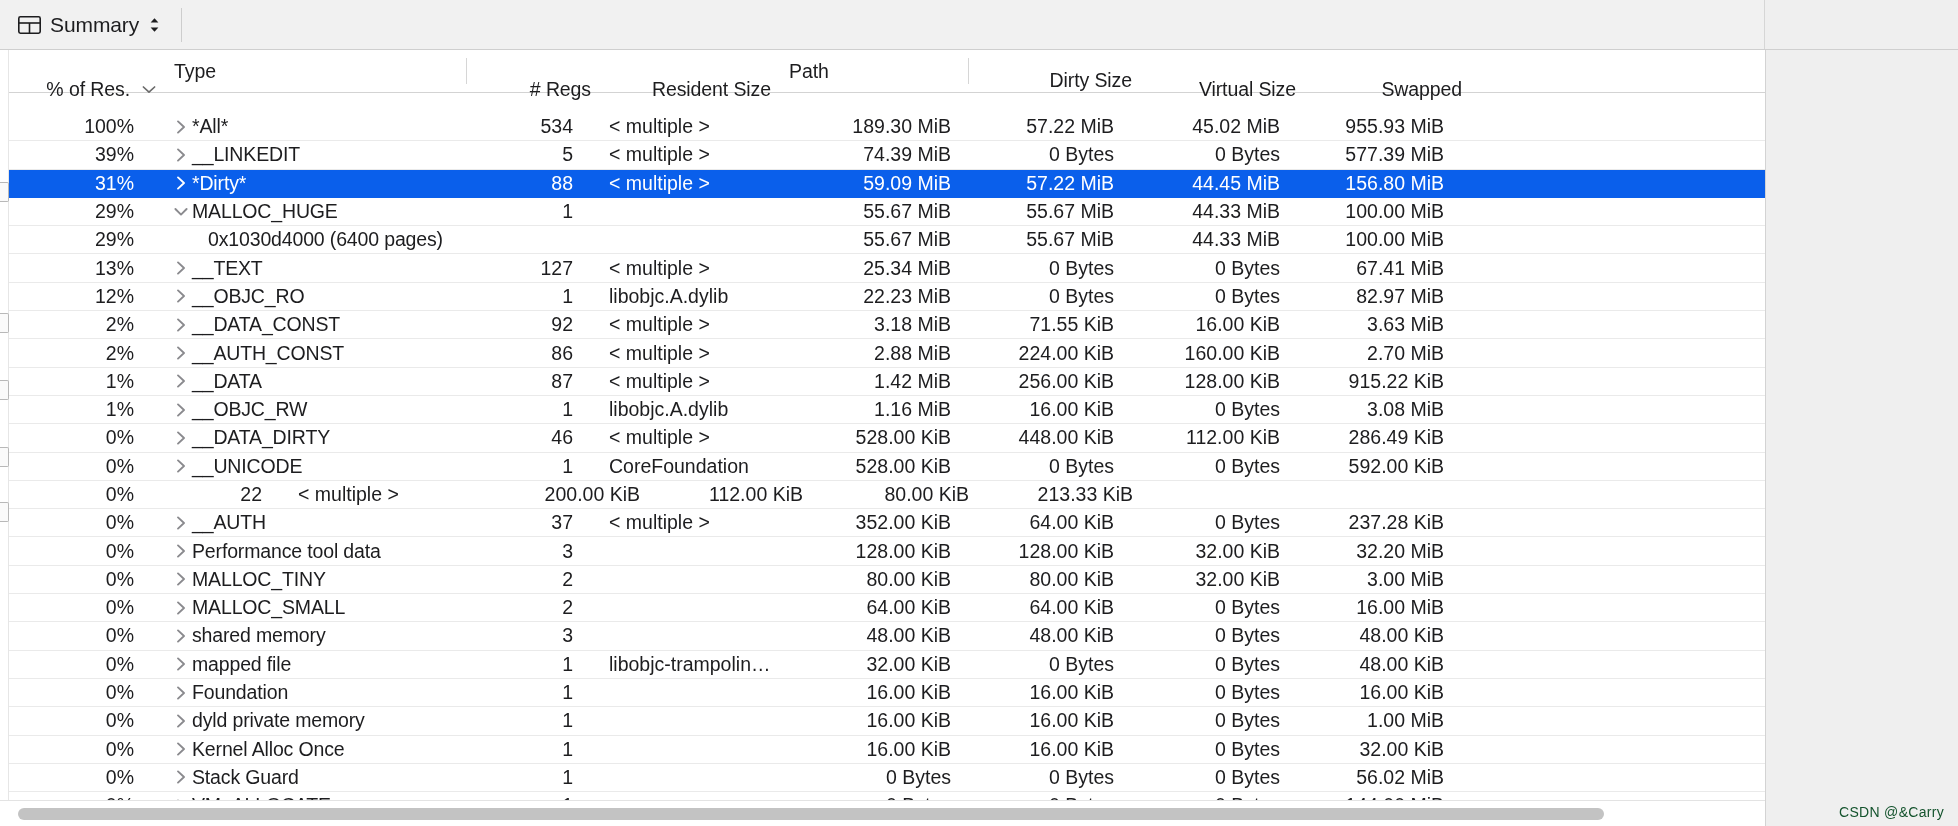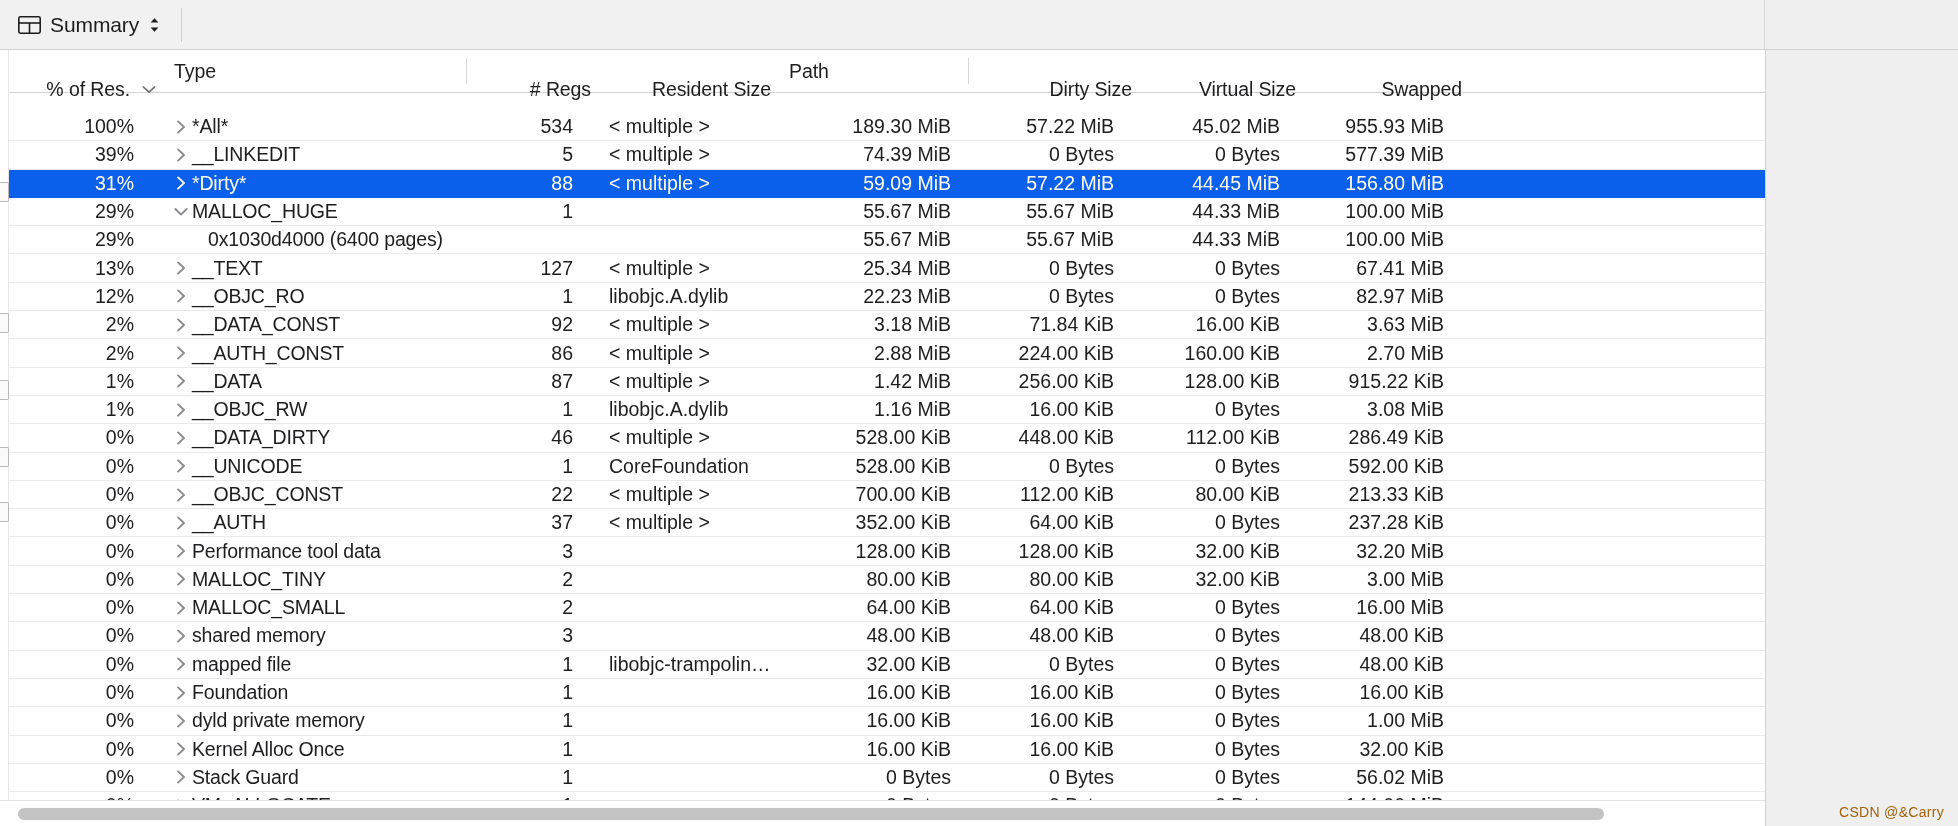--- a/index.html
+++ b/index.html
@@ -115,21 +115,21 @@
   .th.right { justify-content: flex-end; padding-right: 0; margin-top: 36px; }
   .th.left  { justify-content: flex-start; padding-left: 18px; }
   .sortcaret { margin-left: 12px; display:inline-flex; align-items:center; }
 
   
   .c-pct  { width: 156px; }
   .c-type { width: 311px; }
   .c-regs { width: 124px; }
   .c-path { width: 198px; }
   .c-res  { width: 180px; }
-  .c-dirty{ width: 163px; }
+  .c-dirty{ width: 163px; align-items: flex-end; }
   .c-swap { width: 166px; }
   .c-virt { width: 164px; }
   .c-tail { width: 20px; }
 
   
   .tbody {
     flex: 1 1 auto;
     overflow: hidden;
     position: relative;
     background: #ffffff;
@@ -249,21 +249,21 @@
     border-radius: 6px;
     background: #c3c3c3;
   }
 
   
   .watermark {
     position: absolute;
     right: 14px;
     bottom: 6px;
     font-size: 14px;
-    color: #a16207;
+    color: #14532d;
     letter-spacing: 0.3px;
     z-index: 9;
     font-family: "Liberation Sans", sans-serif;
   }
 </style>
 </head>
 <body>
 
 <div class="app">
 
@@ -453,21 +453,21 @@
             <span class="disc">
               <svg viewBox="0 0 10 14" width="10" height="14">
                 <path d="M2 1.4 L8 7 L2 12.6" fill="none" stroke="#8a8a8e" stroke-width="1.9" stroke-linecap="round" stroke-linejoin="round"></path>
               </svg>
             </span>
             <span class="type-name">__DATA_CONST</span>
           </div>
           <div class="c-regs cell num">92</div>
           <div class="c-path cell txt">&lt; multiple &gt;</div>
           <div class="c-res cell num">3.18 MiB</div>
-          <div class="c-dirty cell num">71.84 KiB</div>
+          <div class="c-dirty cell num">71.55 KiB</div>
           <div class="c-swap cell num">16.00 KiB</div>
           <div class="c-virt cell num">3.63 MiB</div>
           <div class="c-tail cell"></div>
         </div>
         <div class="row">
           <div class="c-pct cell pct">2%</div>
           <div class="c-type type-cell">
             <span class="disc">
               <svg viewBox="0 0 10 14" width="10" height="14">
                 <path d="M2 1.4 L8 7 L2 12.6" fill="none" stroke="#8a8a8e" stroke-width="1.9" stroke-linecap="round" stroke-linejoin="round"></path>
@@ -550,31 +550,23 @@
           <div class="c-regs cell num">1</div>
           <div class="c-path cell txt">CoreFoundation</div>
           <div class="c-res cell num">528.00 KiB</div>
           <div class="c-dirty cell num">0 Bytes</div>
           <div class="c-swap cell num">0 Bytes</div>
           <div class="c-virt cell num">592.00 KiB</div>
           <div class="c-tail cell"></div>
         </div>
         <div class="row">
           <div class="c-pct cell pct">0%</div>
-          <div class="c-type type-cell">
-            <span class="disc">
-              <svg viewBox="0 0 10 14" width="10" height="14">
-                <path d="M2 1.4 L8 7 L2 12.6" fill="none" stroke="#8a8a8e" stroke-width="1.9" stroke-linecap="round" stroke-linejoin="round"></path>
-              </svg>
-            </span>
-            <span class="type-name">__OBJC_CONST</span>
-          </div>
           <div class="c-regs cell num">22</div>
           <div class="c-path cell txt">&lt; multiple &gt;</div>
-          <div class="c-res cell num">700.00 KiB</div>
+          <div class="c-res cell num">200.00 KiB</div>
           <div class="c-dirty cell num">112.00 KiB</div>
           <div class="c-swap cell num">80.00 KiB</div>
           <div class="c-virt cell num">213.33 KiB</div>
           <div class="c-tail cell"></div>
         </div>
         <div class="row">
           <div class="c-pct cell pct">0%</div>
           <div class="c-type type-cell">
             <span class="disc">
               <svg viewBox="0 0 10 14" width="10" height="14">

